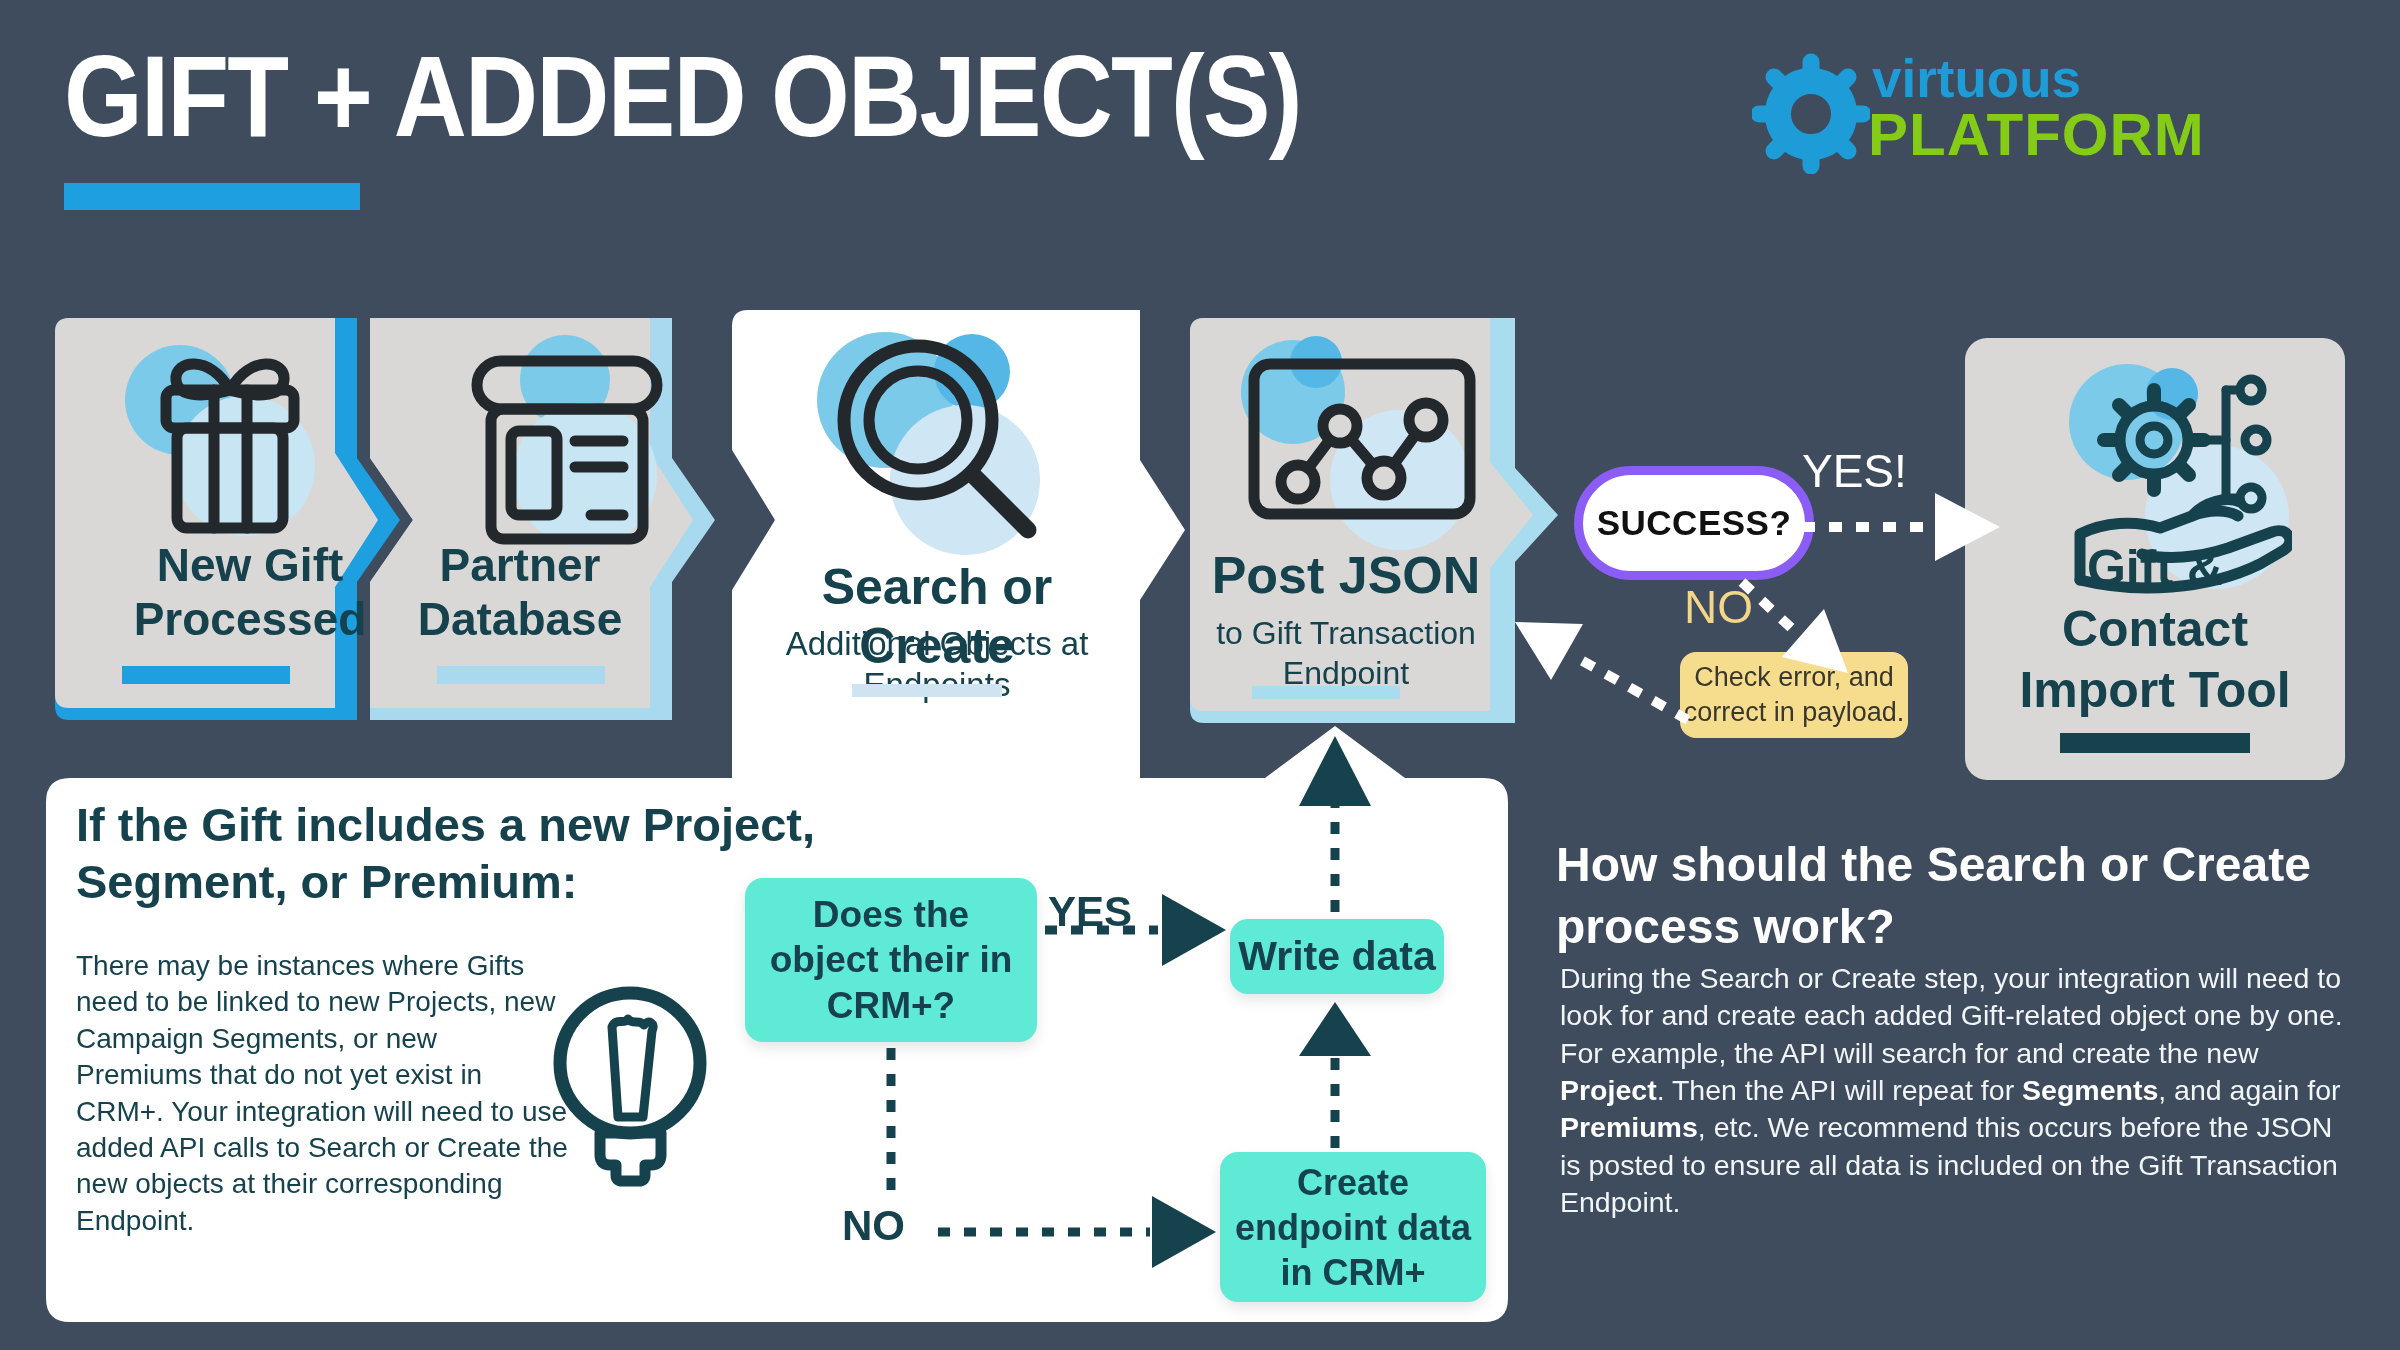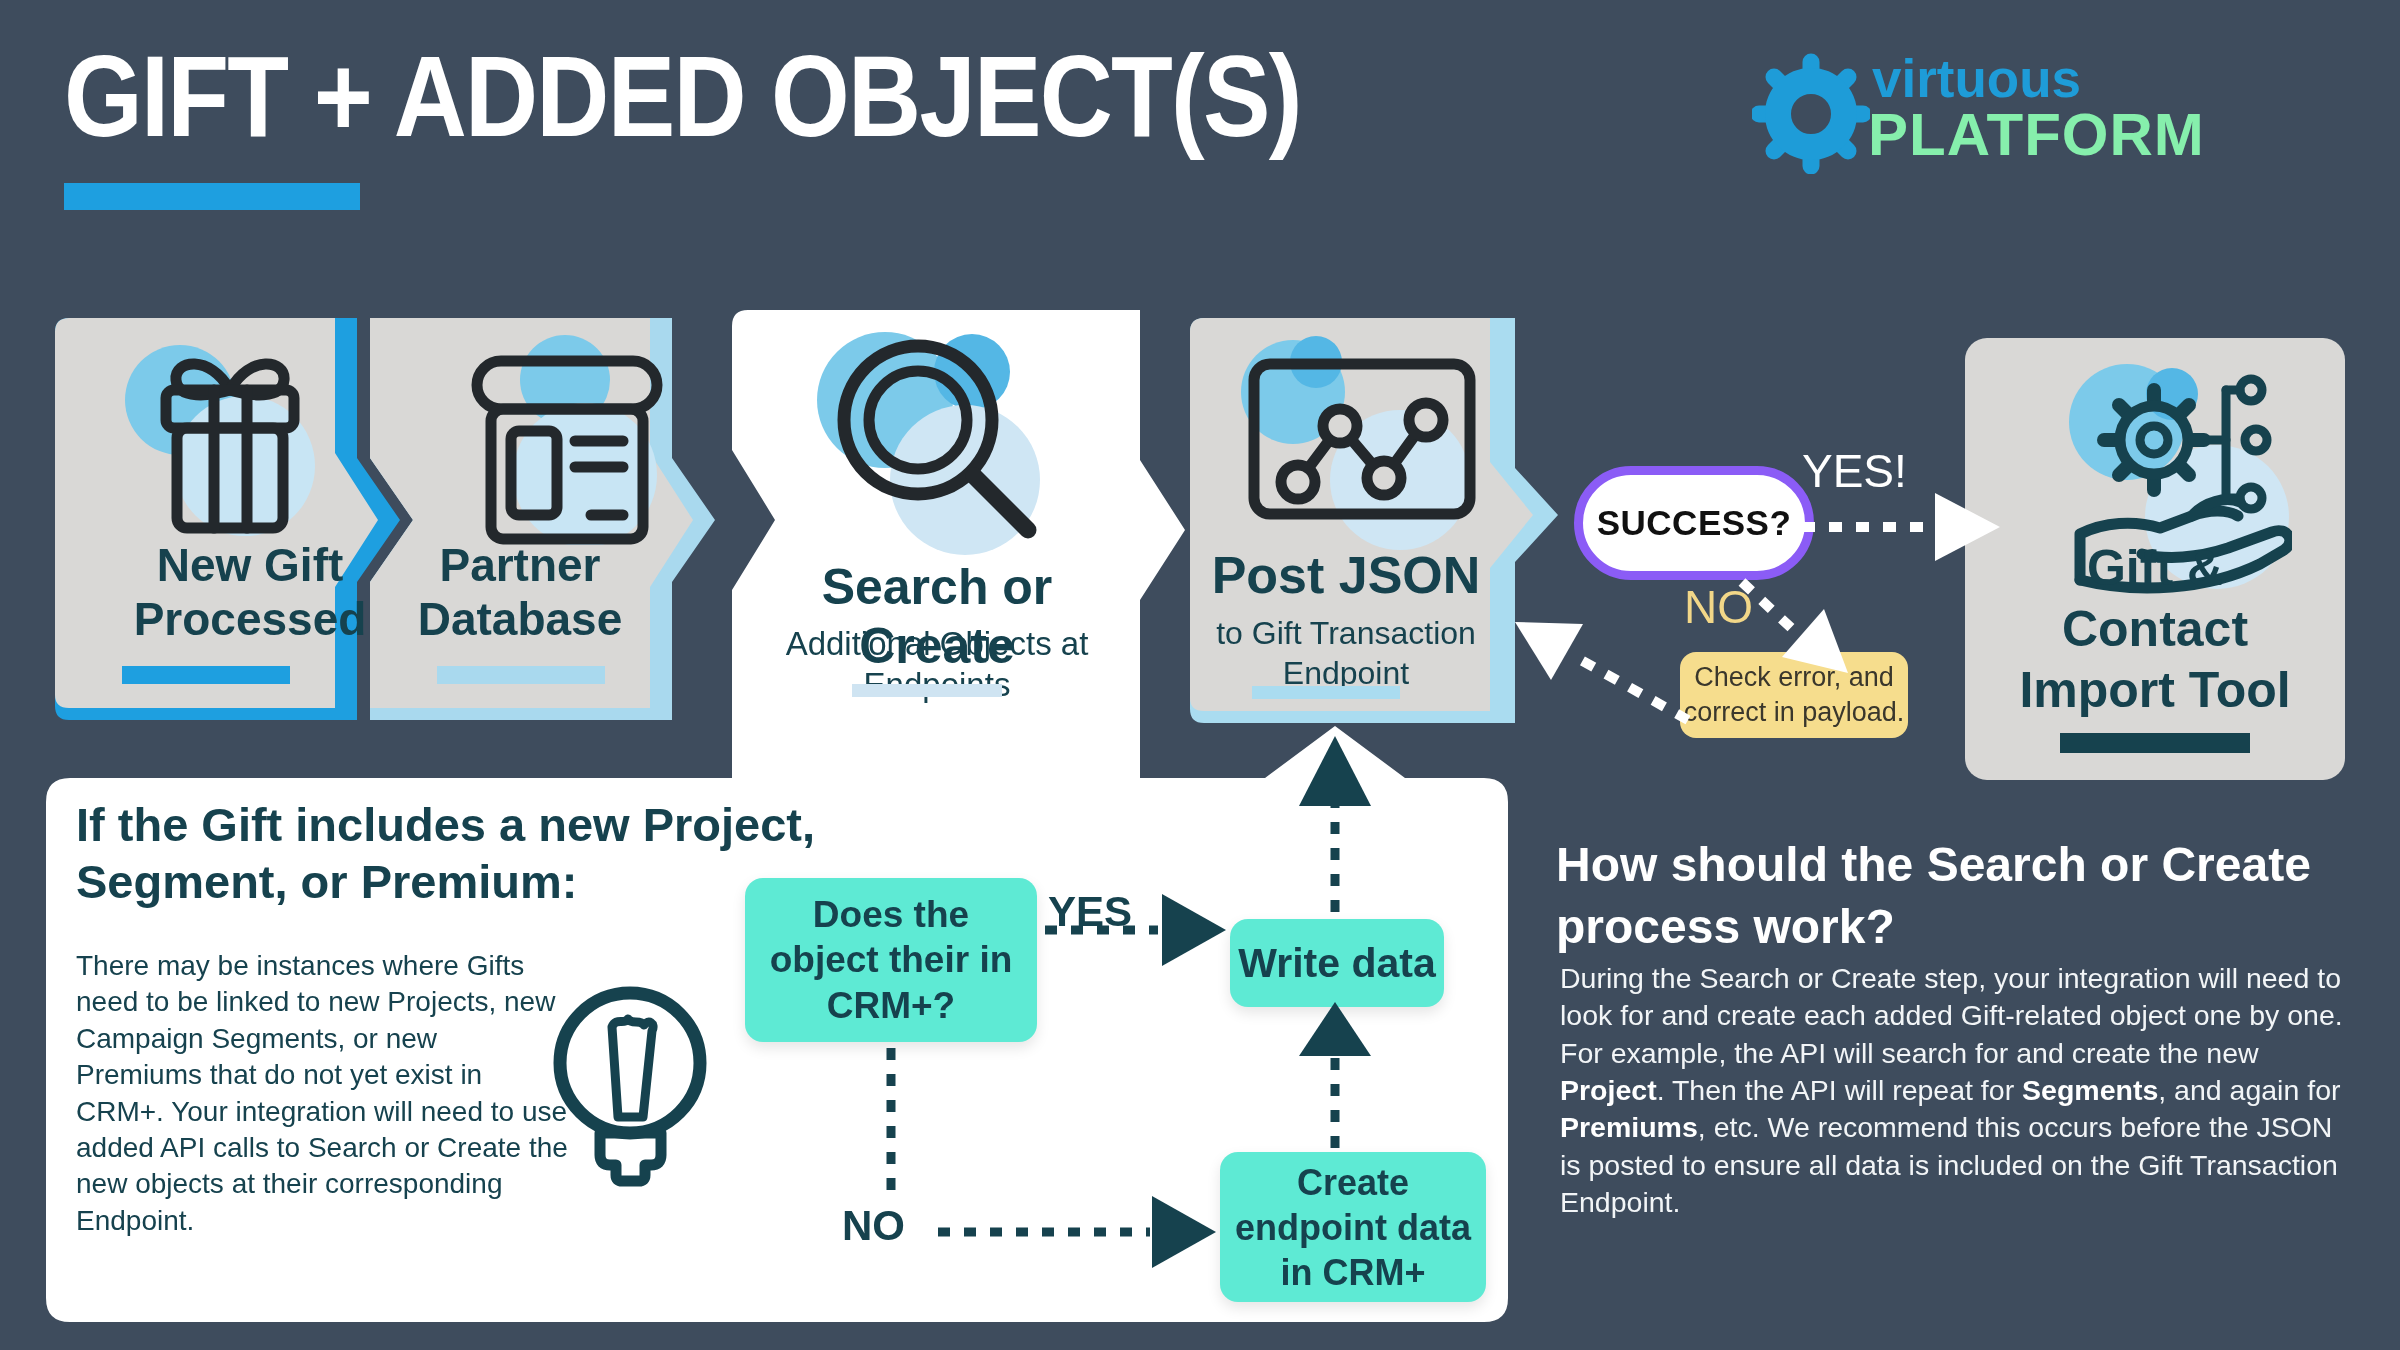--- a/index.html
+++ b/index.html
@@ -4,21 +4,21 @@
 <style>
   html,body{margin:0;padding:0;background:#2e3a47;}
   .stage{position:relative;width:2400px;height:1350px;background:#3e4c5d;overflow:hidden;
          font-family:"Liberation Sans",sans-serif;}
   .abs{position:absolute;}
   
   .title{left:64px;top:30px;font-size:115px;font-weight:700;color:#ffffff;letter-spacing:-2px;
          transform:scaleX(0.88);transform-origin:left top;white-space:nowrap;}
   .title-bar{left:64px;top:183px;width:296px;height:27px;background:#1e9fe0;}
   .logo-top{left:1872px;top:48px;font-size:53px;font-weight:700;color:#1e9cd8;letter-spacing:0px;}
-  .logo-bottom{left:1868px;top:100px;font-size:60px;font-weight:800;color:#86efac;letter-spacing:1px;}
+  .logo-bottom{left:1868px;top:100px;font-size:60px;font-weight:800;color:#84cc16;letter-spacing:1px;}
   .subtitle{left:64px;top:226px;width:2240px;font-size:41px;font-style:italic;color:#f2f5f7;}
   .subtitle b{font-weight:700;}
   
   .card-label{color:#16424e;font-weight:700;text-align:center;line-height:1.18;}
   .card-sub{color:#16424e;font-weight:400;text-align:center;line-height:1.25;}
   .bar{position:absolute;}
   
   .gbox{position:absolute;background:#5eead4;border-radius:18px;display:flex;align-items:center;
         justify-content:center;text-align:center;color:#16424e;font-weight:700;
         box-shadow:0 6px 14px rgba(0,0,0,0.10);}
@@ -249,21 +249,21 @@
   <div class="panel-body">There may be instances where Gifts need to be linked to new Projects, new Campaign Segments, or new Premiums that do not yet exist in CRM+. Your integration will need to use added API calls to Search or Create the new objects at their corresponding Endpoint.</div>
 
   <div class="gbox" style="left:745px;top:878px;width:292px;height:164px;font-size:37px;line-height:1.22;">
     <div>
         <div>Does the</div>
         <div>object their in</div>
         <div>CRM+?</div>
       </div>
   </div>
   <div class="flow-label" style="left:1048px;top:888px;font-size:42px;">YES</div>
-  <div class="gbox" style="left:1230px;top:919px;width:214px;height:88px;font-size:41px;">
+  <div class="gbox" style="left:1230px;top:919px;width:214px;height:75px;font-size:41px;">
     <div>Write data</div>
   </div>
   <div class="flow-label" style="left:842px;top:1202px;font-size:42px;">NO</div>
   <div class="gbox" style="left:1220px;top:1152px;width:266px;height:150px;font-size:36px;line-height:1.25;">
     <div>
         <div>Create</div>
         <div>endpoint data</div>
         <div>in CRM+</div>
       </div>
   </div>

